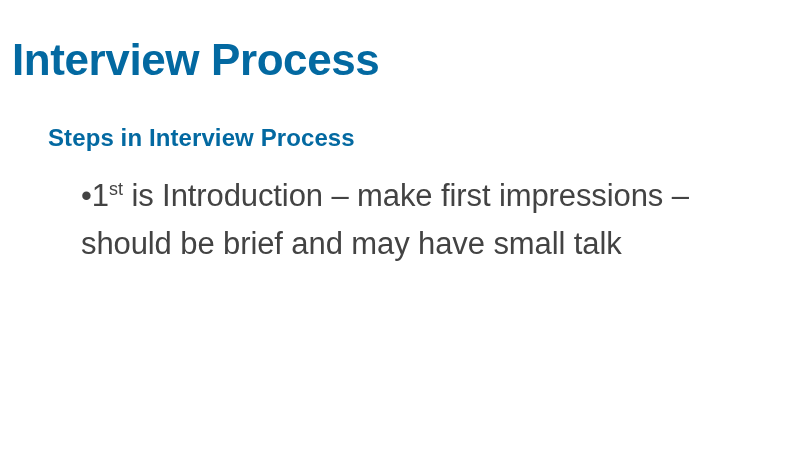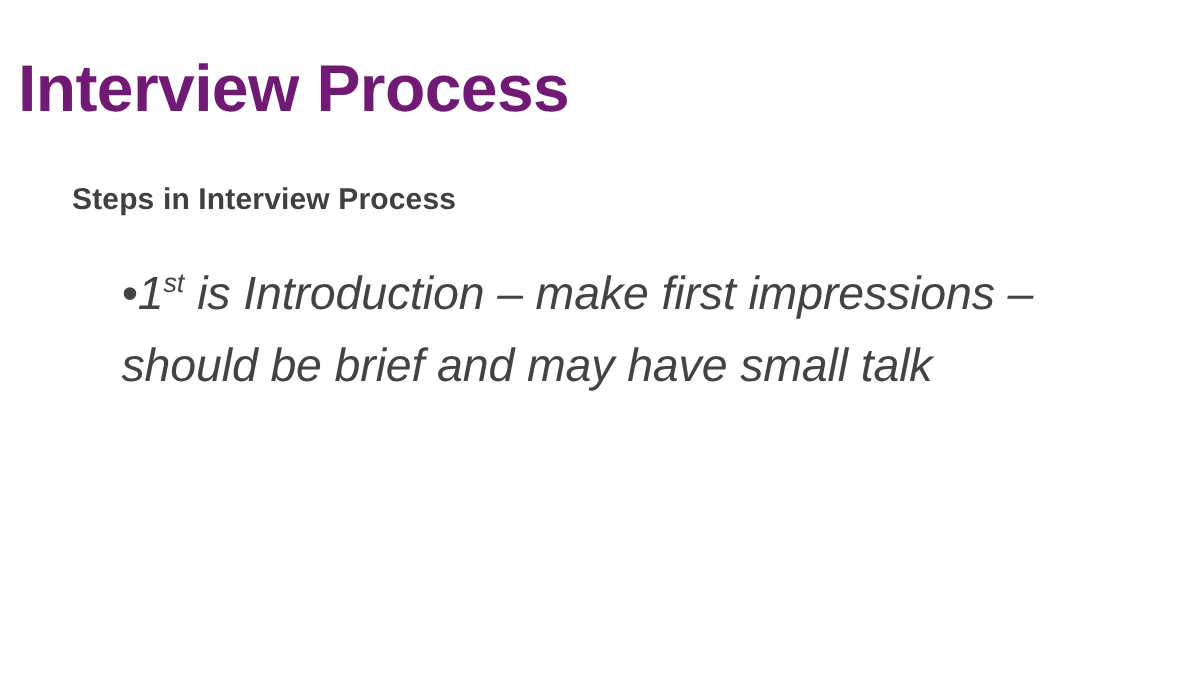--- a/index.html
+++ b/index.html
@@ -20,45 +20,44 @@
     height: 461px;
     background: #ffffff;
     overflow: hidden;
   }
   .slide-title {
     position: absolute;
     left: 12px;
     top: 6px;
     font-size: 44px;
     font-weight: bold;
-    color: #701a75;
+    color: #0369a1;
     letter-spacing: -0.4px;
     line-height: 1.12;
     white-space: nowrap;
   }
   .slide-subtitle {
     position: absolute;
     left: 48px;
     top: 104px;
-    font-size: 20px;
+    font-size: 24px;
     font-weight: bold;
-    color: #404040;
+    color: #0369a1;
     letter-spacing: 0.1px;
     line-height: 1.2;
     white-space: nowrap;
   }
   .body-list {
     position: absolute;
     left: 81px;
     top: 172px;
     width: 690px;
     margin: 0;
     padding: 0;
     list-style: none;
-    font-style: italic;
   }
   .bullet-item {
     font-size: 31px;
     color: #434343;
     line-height: 47.5px;
     letter-spacing: -0.1px;
     margin: 0 0 10px 0;
     text-indent: 0;
   }
   .bullet-item:last-child {

